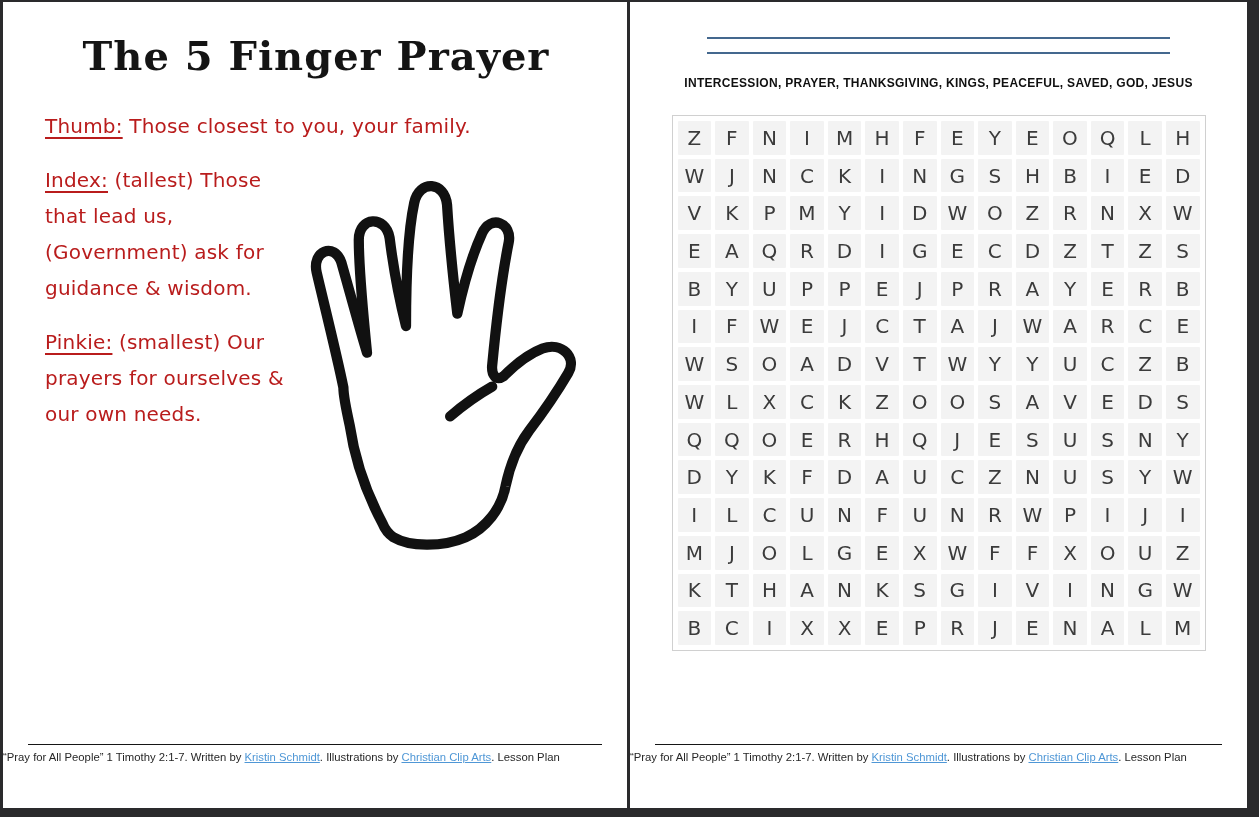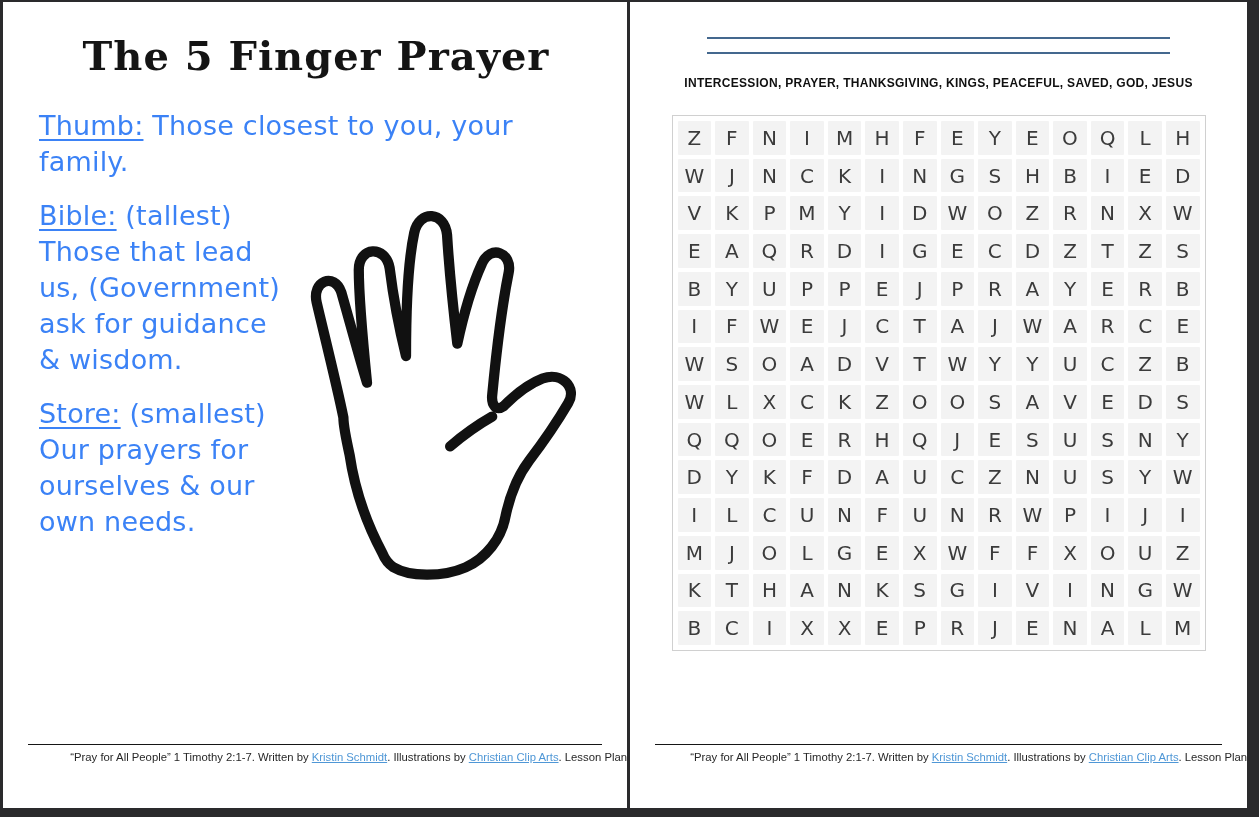--- a/index.html
+++ b/index.html
@@ -14,21 +14,21 @@
   .page-right{left:630px;width:617px;}
 
   
   .fp-title{
     margin:28px 0 0 0;
     font-family:"DejaVu Serif",serif;
     font-weight:700;font-size:40px;line-height:52px;
     text-align:center;letter-spacing:1px;color:#141414;
   }
   .fp-para{
-    margin:0;font-size:27px;line-height:36px;letter-spacing:.2px;color:#3b82f6;
+    margin:6px;font-size:20px;line-height:36px;letter-spacing:.2px;color:#b91c1c;
   }
   .p-thumb{margin-top:26px;}
   .p-pointer{margin-top:16px;}
   .p-index{margin-top:18px;}
   .p-ring{margin-top:18px;}
   .p-pinkie{margin-top:18px;}
   .fp-label{
     text-decoration:underline;text-underline-offset:4px;text-decoration-thickness:1.5px;
   }
   .hand-float{
@@ -37,21 +37,21 @@
   .hand-float svg{display:block;width:100%;height:100%;}
   .hand-outline{fill:#ffffff;stroke:#111111;stroke-width:10;stroke-linejoin:round;stroke-linecap:round;}
   .hand-crease{fill:none;stroke:#111111;stroke-width:10;stroke-linecap:round;}
 
   
   .page-footer{
     position:absolute;left:0;right:0;bottom:43px;
     font-family:"Liberation Sans",sans-serif;color:#272727;
   }
   .footer-rule{width:92%;margin:0 auto 5px auto;border-top:1.6px solid #161616;}
-  .footer-line{text-align:right;font-size:11.3px;line-height:15.5px;}
+  .footer-line{text-align:left;font-size:11.3px;line-height:15.5px;}
   .footer-link{color:#4f97d6;text-decoration:underline;cursor:pointer;}
 
   
   .ws-rule{width:463px;margin:0 auto;border-top:2px solid #44688e;}
   .ws-rule-top{margin-top:35px;}
   .ws-rule-bottom{margin-top:13px;}
   .ws-title{
     margin:15px 0 0 0;text-align:center;
     font-family:"Liberation Sans",sans-serif;font-weight:700;
     font-size:18px;line-height:24px;color:#15152c;letter-spacing:.2px;
@@ -106,24 +106,24 @@
           C 255 215, 240 237, 227 254
           C 215 270, 208 289, 204 308
           C 200 330, 185 349, 165 358
           C 142 368, 110 367, 95 358
           C 89 354, 86 349, 84 344 Z"></path>
         <path class="hand-crease" d="M 150 240 C 163 229, 177 219, 191 211"></path>
       </svg>
     </div>
 
 
-    <p class="fp-para p-index"><span class="fp-label">Bible:</span><span> (tallest) Those that lead us, (Government) ask for guidance &amp; wisdom.</span></p>
-
-
-    <p class="fp-para p-pinkie"><span class="fp-label">Store:</span><span> (smallest) Our prayers for ourselves &amp; our own needs.</span></p>
+    <p class="fp-para p-index"><span class="fp-label">Index:</span><span> (tallest) Those that lead us, (Government) ask for guidance &amp; wisdom.</span></p>
+
+
+    <p class="fp-para p-pinkie"><span class="fp-label">Pinkie:</span><span> (smallest) Our prayers for ourselves &amp; our own needs.</span></p>
 
     <div class="page-footer">
       <div class="footer-rule"></div>
       <div class="footer-line"><span>“Pray for All People” 1 Timothy 2:1-7. Written by </span><a class="footer-link">Kristin Schmidt</a><span>. Illustrations by </span><a class="footer-link">Christian Clip Arts</a><span>. Lesson Plan</span></div>
     </div>
   </div>
 
   <div class="page page-right">
     <div class="ws-rule ws-rule-top"></div>
     <div class="ws-rule ws-rule-bottom"></div>

